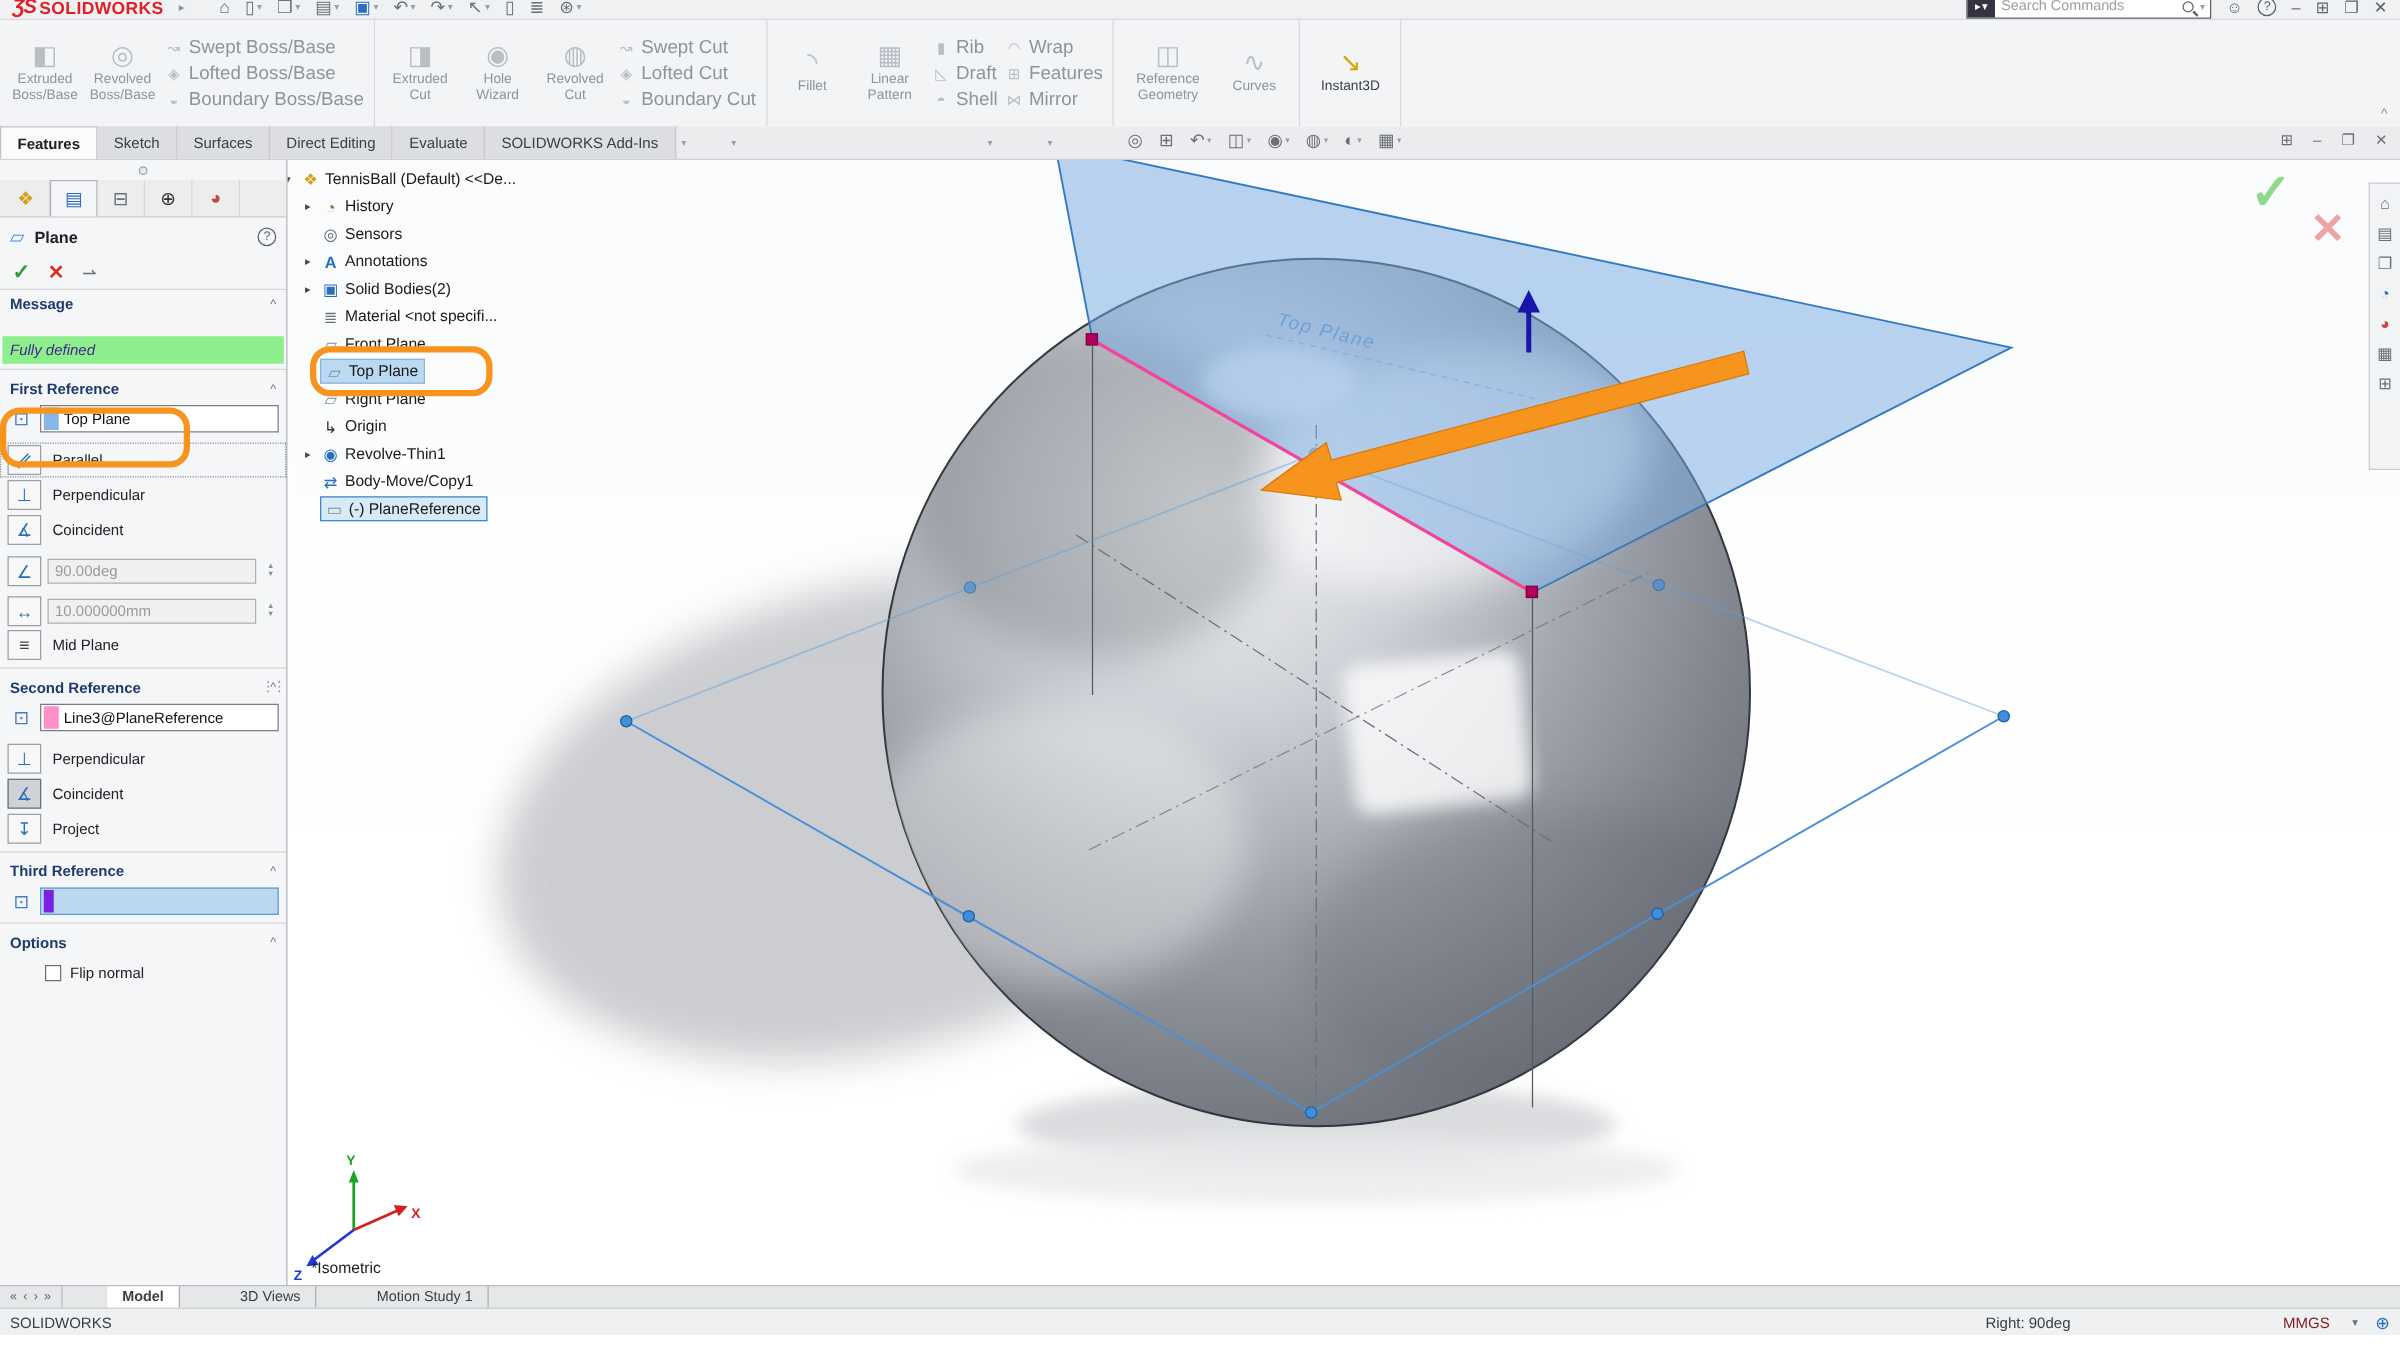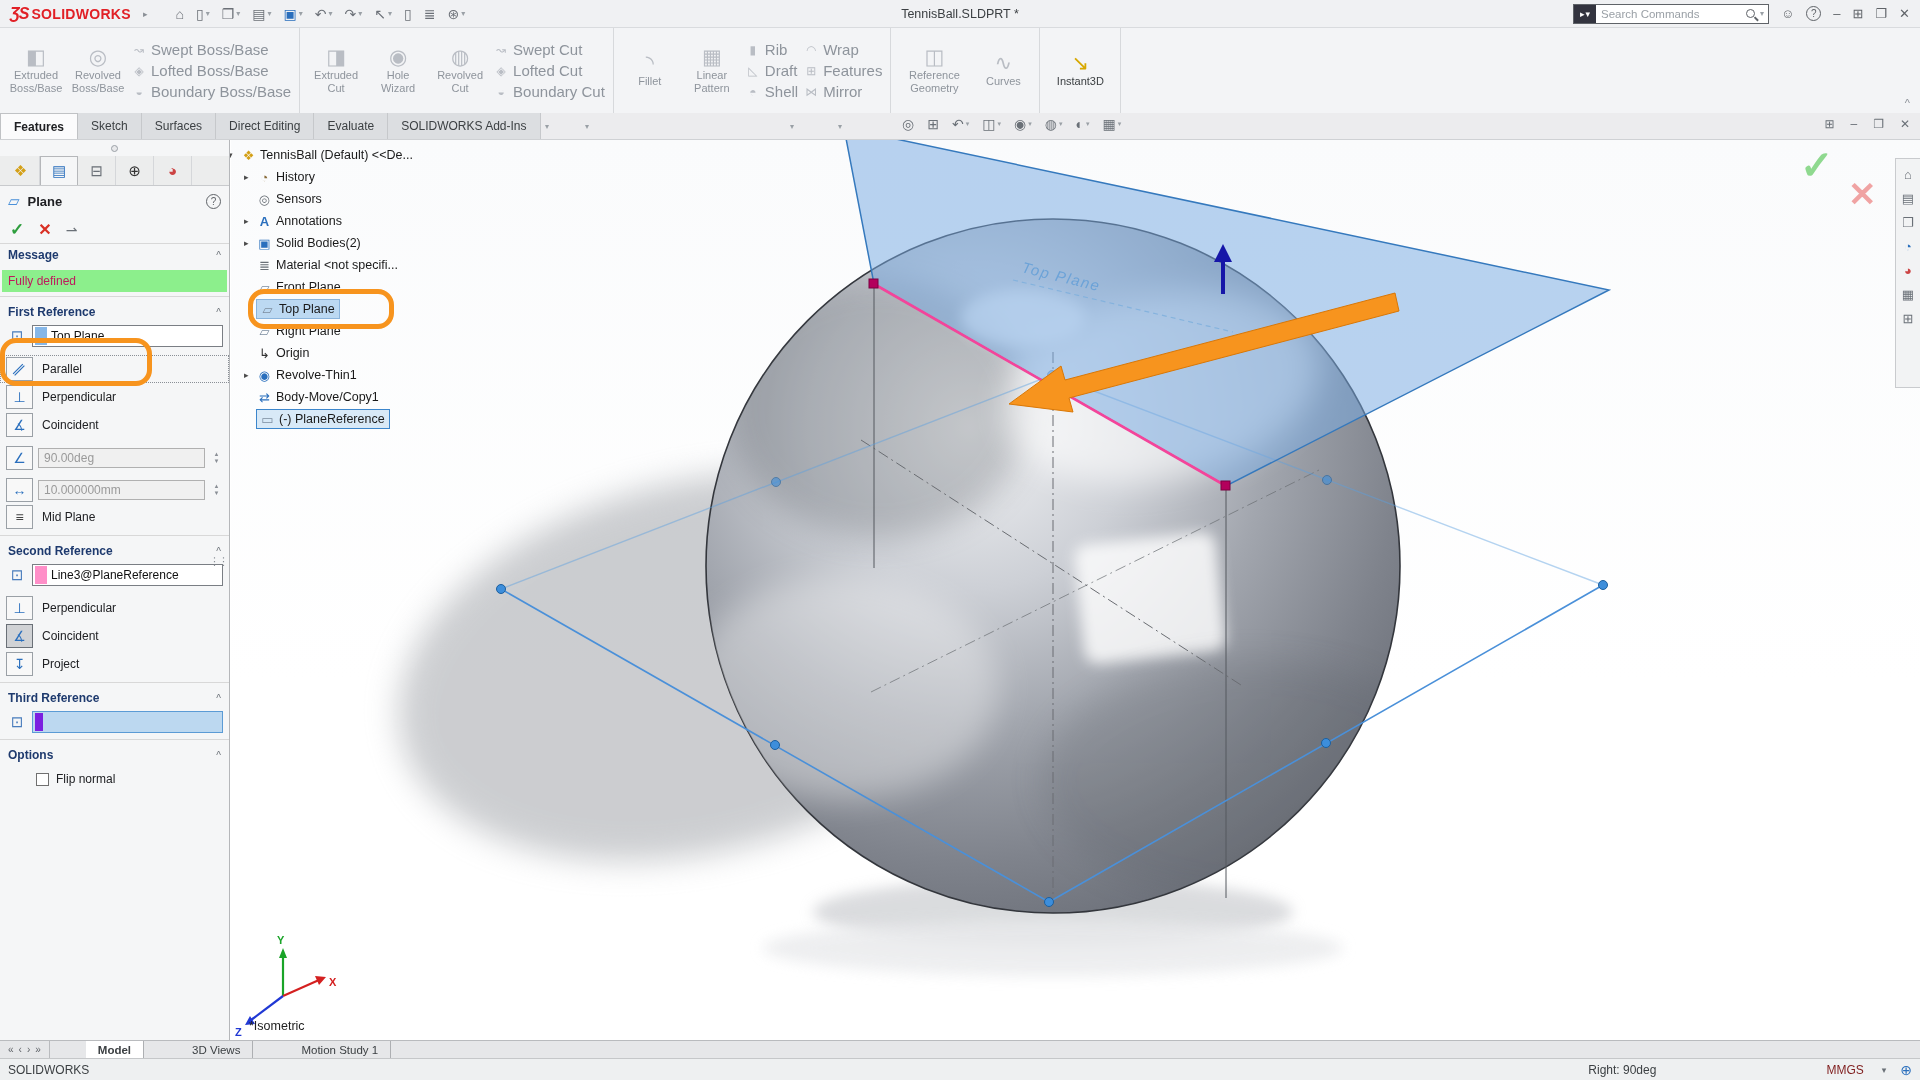--- a/index.html
+++ b/index.html
@@ -1,22 +1,22 @@
 <!DOCTYPE html>
 <html><head>
 <meta charset="utf-8">
 <style>
   * { margin:0; padding:0; box-sizing:border-box; }
   html,body { width:1920px; height:1080px; overflow:hidden; background:#fff;
               font-family:"Liberation Sans", sans-serif; -webkit-font-smoothing:antialiased; }
   body { position:relative; }
 
   
-  #titlebar { height:28px; background:#f0f1f3; border-bottom:1px solid #d9dbde;
-              display:flex; align-items:center; position:relative; z-index:50; }
+  #titlebar { height:16px; background:#f0f1f3; border-bottom:1px solid #d9dbde;
+              display:flex; align-items:flex-end; position:relative; z-index:50; }
   .logo { display:flex; align-items:center; padding:0 10px; }
   .logo .mark { color:#e12026; font-weight:bold; font-style:italic; font-size:16px; letter-spacing:-1px; }
   .logo .word { color:#e12026; font-weight:bold; font-size:14px; letter-spacing:.3px; margin-left:3px; }
   .logo .caret { color:#8a8f96; font-size:9px; margin-left:12px; }
   .qat { display:flex; align-items:center; gap:4px; margin-left:14px; }
   .qat .qbtn { display:flex; align-items:center; gap:2px; padding:2px 4px; color:#6b7077; font-size:14px; }
   .qat .dd { font-size:8px; color:#9aa0a6; }
   .qat .blue { color:#2a6fbd; }
   #doc-title { position:absolute; left:0; right:0; text-align:center; font-size:12.5px; color:#3c4043; pointer-events:none; }
   .tb-right { position:absolute; right:10px; display:flex; align-items:center; gap:12px; }
@@ -90,22 +90,22 @@
   .pm-header .picon { color:#4a90d9; font-size:15px; }
   .pm-header .ptitle { font-weight:bold; font-size:13px; color:#202124; flex:1; }
   .pm-actions { height:28px; display:flex; align-items:center; gap:14px; padding:0 10px;
                 border-bottom:1px solid #d8d8d8; }
   .act-check { color:#2e9e3e; font-size:17px; font-weight:bold; }
   .act-cross { color:#d93025; font-size:16px; font-weight:bold; }
   .act-pin { color:#6a7077; font-size:14px; }
   .sec-hdr { height:22px; display:flex; align-items:center; justify-content:space-between;
              padding:0 8px; font-size:12px; font-weight:bold; color:#1e3a6e; }
   .sec-hdr .chev { color:#6a7077; font-weight:normal; font-size:10px; }
-  .msgbar { height:22px; margin:4px 2px 4px 2px; background:#8cef8c; display:flex; align-items:center;
-            padding:0 6px; font-size:12px; color:#be185d; }
+  .msgbar { height:22px; margin:15px 2px 4px 2px; background:#8cef8c; display:flex; align-items:center;
+            padding:0 6px; font-size:12px; color:#4c1d95;font-style:italic; }
   .pm-div { border-top:1px solid #d8d8d8; margin:4px 0; }
   .selrow { height:26px; display:flex; align-items:center; gap:4px; padding:0 6px; }
   .cubeic { width:22px; text-align:center; color:#4a7dbd; font-size:15px; }
   .selbox { flex:1; height:22px; background:#fff; border:1px solid #7a7e84; display:flex; align-items:center; }
   .selbox .hl { width:12px; height:18px; margin:0 4px 0 2px; }
   .hl-blue { background:#86b7e8; } .hl-pink { background:#ff8fc8; }
   .selbox .sval { font-size:12px; color:#111; }
   .selbox.active { background:#bcd8f0; border-color:#5b9bd5; }
   .selbox .caret-purple { width:8px; height:18px; background:#7b1fe0; margin:0 0 0 2px; }
   .pm-row { height:28px; display:flex; align-items:center; gap:9px; padding-left:6px; }
@@ -202,21 +202,20 @@
         <span>▯</span>
       </span>
     <span class="qbtn">
         <span>≣</span>
       </span>
     <span class="qbtn">
         <span>⊛</span>
         <span class="dd">▾</span>
       </span>
   </div>
-  <div id="doc-title">TennisBall.SLDPRT *</div>
   <div class="tb-right">
     <div class="searchbox">
       <span class="chip">
           <span>▸</span>
           <span>▾</span>
         </span>
       <span class="ph">Search Commands</span>
       <span class="mag"></span>
       <span class="dd" style="font-size:8px;color:#9aa0a6">▾</span>
     </div>

